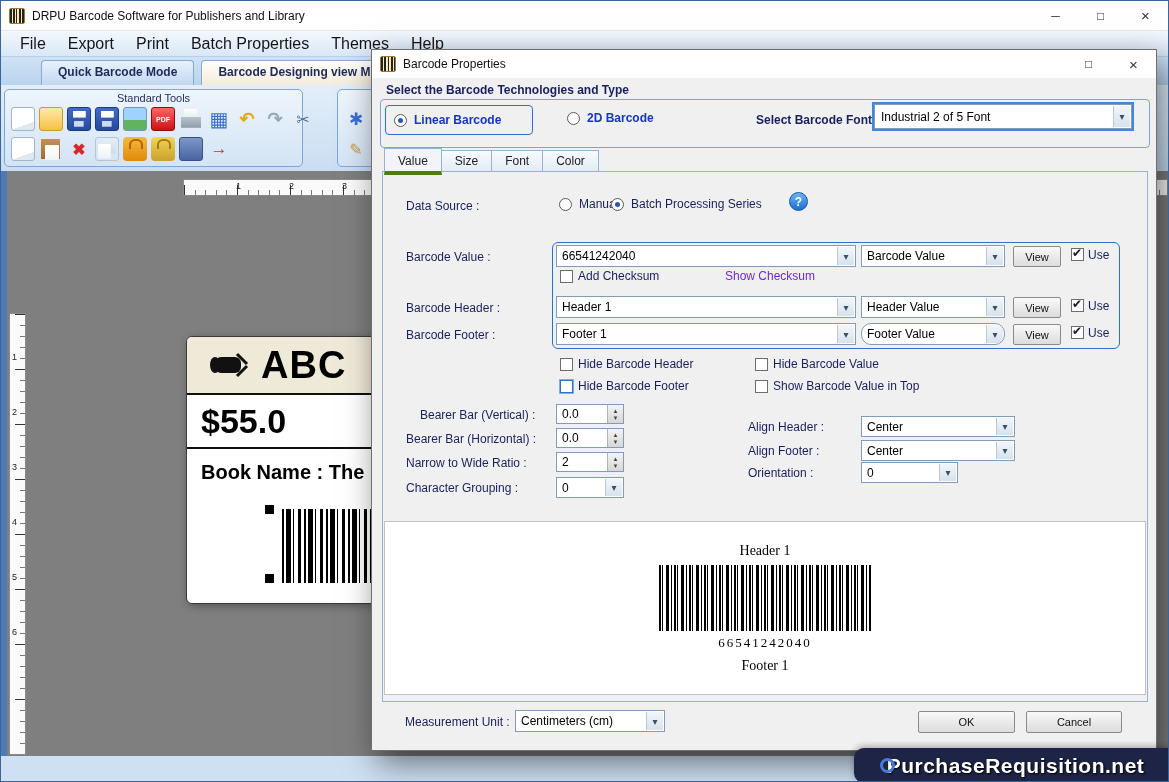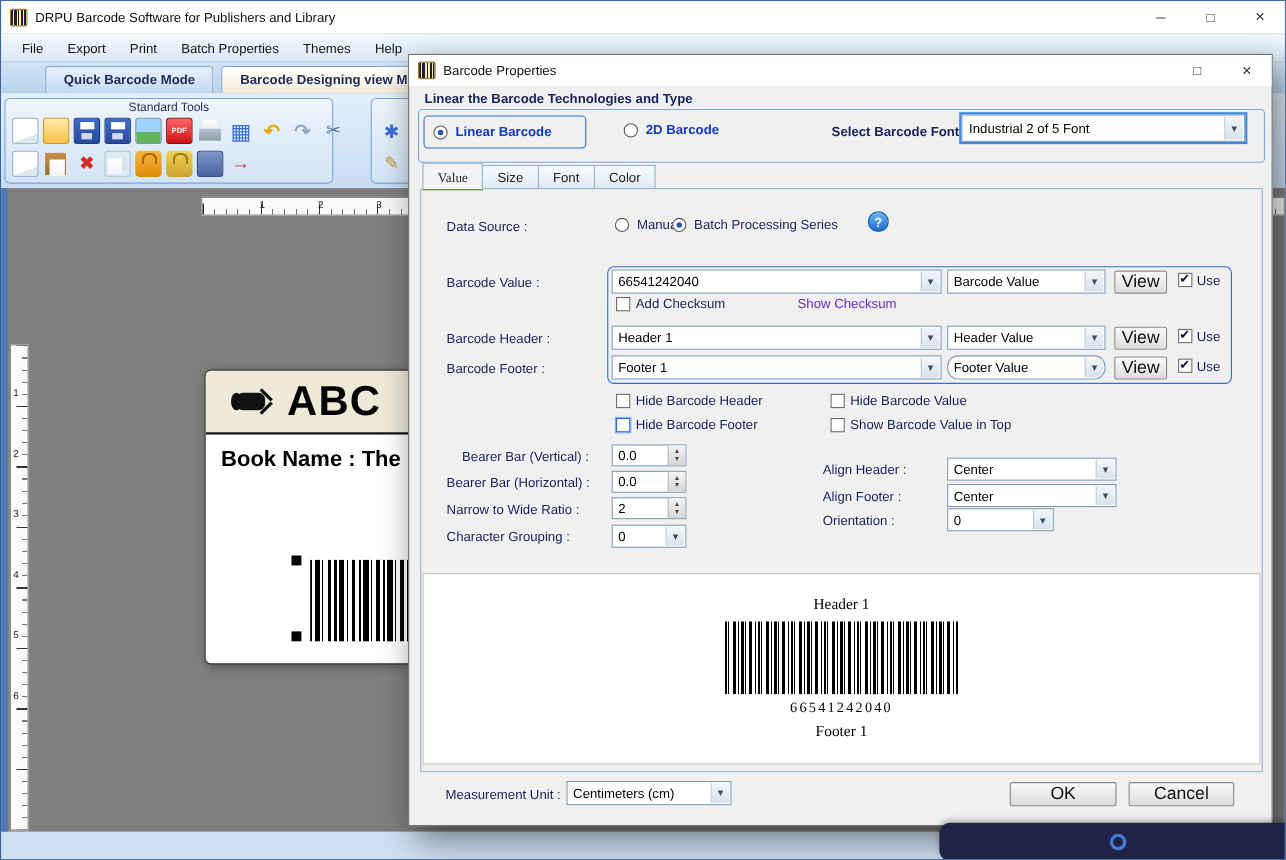--- a/index.html
+++ b/index.html
@@ -8,21 +8,21 @@
   .app { position:relative; width:1169px; height:782px; background:#cfe0f3; overflow:hidden; border:1px solid #39659e; }
 
   
   .titlebar { position:absolute; left:0; top:0; width:100%; height:30px; background:#fff; display:flex; align-items:center; gap:7px; padding-left:8px; font-size:12px; color:#111; border-bottom:1px solid #e6e6e6; }
   .app-icon { width:16px; height:16px; flex:none; border-radius:2px; border:1px solid #9a7a30;
     background: linear-gradient(90deg,#222 0 2px,#f7e9b0 2px 3px,#222 3px 5px,#f7e9b0 5px 6px,#222 6px 7px,#f7e9b0 7px 9px,#222 9px 11px,#f7e9b0 11px 12px,#222 12px 14px,#f7e9b0 14px 16px); }
   .win-controls { margin-left:auto; display:flex; height:30px; }
   .win-btn { width:45px; height:30px; display:flex; align-items:center; justify-content:center; font-size:12px; color:#333; }
 
   .menubar { position:absolute; left:0; top:30px; width:100%; height:26px; background:linear-gradient(#f3f8fd,#d9e7f7); border-bottom:1px solid #b8cfe8; display:flex; align-items:center; padding-left:8px; }
-  .menu-item { padding:4px 11px; font-size:12px; color:#151515; }
+  .menu-item { padding:4px 11px; font-size:16px; color:#151515; }
 
   .modetabs { position:absolute; left:0; top:56px; width:100%; height:28px; background:linear-gradient(#cfe2f6,#b9d3ee); display:flex; align-items:flex-end; padding-left:40px; gap:7px; }
   .mode-tab { height:25px; padding:4px 16px; font-size:12px; font-weight:bold; color:#1e2a5a; background:linear-gradient(#e8f1fb,#c2d8f0); border:1px solid #86a9cd; border-bottom:none; border-radius:4px 4px 0 0; white-space:nowrap; overflow:hidden; }
   .mode-tab.active { background:linear-gradient(#fffefb,#f3ecd9); }
 
   .toolbar-strip { position:absolute; left:0; top:84px; width:100%; height:86px; background:linear-gradient(#e3eefa,#c9ddf2); }
   .tool-group { position:absolute; top:4px; height:78px; border:1px solid #7da7d8; border-radius:5px; background:linear-gradient(#eef5fc,#d3e4f5); }
   .tg-title { position:absolute; top:2px; width:100%; text-align:center; font-size:11px; color:#1e2a5a; }
   .tg-row { position:absolute; left:6px; display:flex; gap:4px; }
   .ico { width:24px; height:24px; border-radius:3px; display:flex; align-items:center; justify-content:center; font-size:15px; background-repeat:no-repeat; }
@@ -82,26 +82,26 @@
   .radio.sel::after { content:""; position:absolute; inset:3px; background:#2456b8; border-radius:50%; }
   .radio-strong { font-size:12px; font-weight:bold; color:#1437c4; white-space:nowrap; }
   .row-flex { position:absolute; display:flex; align-items:center; gap:7px; }
   .flabel { font-size:12px; font-weight:bold; color:#18205e; white-space:nowrap; }
   .font-combo { position:absolute; left:502px; top:54px; width:258px; height:25px; background:#fff; border:1px solid #7f9db9; box-shadow:0 0 0 2px #3f87e0; font-size:12px; display:flex; align-items:center; padding:0 22px 0 6px; }
   .font-combo::after, .combo::after { content:"▾"; position:absolute; right:1px; top:1px; bottom:1px; width:16px; display:flex; align-items:center; justify-content:center; background:linear-gradient(#f2f6fa,#d8e2ec); border-left:1px solid #b9c7d6; color:#3c5064; font-size:10px; }
 
   .tabs { position:absolute; left:12px; top:100px; display:flex; }
   .tab { padding:3px 13px; font-size:12px; color:#222; background:linear-gradient(#f8fbfe,#dfe9f3); border:1px solid #98b3cf; border-left:none; }
   .tab:first-child { border-left:1px solid #98b3cf; }
-  .tab.active { background:#f2f4f7; margin-top:-2px; padding-top:5px; border-bottom:1px solid #4d7c0f; position:relative; z-index:2;font-family:Liberation Serif, serif; }
+  .tab.active { background:#f2f4f7; margin-top:-2px; padding-top:5px; border-bottom:4px solid #4d7c0f; position:relative; z-index:2; }
   .panel { position:absolute; left:10px; top:121px; width:766px; height:531px; border:1px solid #98b3cf; background:#f0f0f0; }
 
   .flabel2 { position:absolute; font-size:12px; color:#18205e; white-space:nowrap; }
   .combo { position:absolute; height:22px; background:#fff; border:1px solid #7f9db9; font-size:12px; display:flex; align-items:center; padding:0 20px 0 5px; white-space:nowrap; overflow:hidden; }
-  .btn { position:absolute; height:21px; background:linear-gradient(#f9f9f9,#dcdcdc); border:1px solid #8a8a8a; border-radius:2px; font-size:16px; display:flex; align-items:center; justify-content:center; color:#111; }
+  .btn { position:absolute; height:21px; background:linear-gradient(#f9f9f9,#dcdcdc); border:1px solid #8a8a8a; border-radius:2px; font-size:11px; display:flex; align-items:center; justify-content:center; color:#111; }
   .cb { position:absolute; width:13px; height:13px; background:#fff; border:1px solid #6d6d6d; }
   .cb.checked::after { content:"✔"; position:absolute; left:0; top:-3px; font-size:12px; color:#14143c; }
   .cb.focus { border-color:#2f6fd0; box-shadow:0 0 0 1px #7fb0ea; }
   .link { position:absolute; font-size:12px; color:#6d28d9; }
   .spin { position:absolute; height:20px; background:#fff; border:1px solid #7f9db9; font-size:12px; display:flex; align-items:center; padding-left:5px; }
   .spin::after { content:"▴\A▾"; white-space:pre; line-height:7px; font-size:7px; position:absolute; right:0; top:0; bottom:0; width:15px; background:linear-gradient(#f4f4f4,#d6d6d6); border-left:1px solid #aab4be; display:flex; align-items:center; justify-content:center; color:#444; }
   .val-outline { position:absolute; left:169px; top:70px; width:568px; height:107px; border:1px solid #2f6fd0; border-radius:6px; pointer-events:none; }
   .help { position:absolute; left:406px; top:20px; width:19px; height:19px; border-radius:50%; background:linear-gradient(#6fb3f2,#1d6fd2); border:1px solid #1257a8; color:#fff; font-size:12px; font-weight:bold; display:flex; align-items:center; justify-content:center; }
 
   .preview { position:absolute; left:1px; top:349px; width:762px; height:174px; background:#fff; border:1px solid #c2c2c2; display:flex; flex-direction:column; align-items:center; justify-content:center; font-family:"Liberation Serif", serif; color:#000; }
@@ -200,38 +200,39 @@
 
     <div class="design-label">
       <div class="dl-head">
         <svg width="44" height="26" viewBox="0 0 44 26">
           <ellipse cx="8" cy="13" rx="5" ry="8" fill="#111"></ellipse>
           <rect x="8" y="5" width="26" height="16" rx="6" fill="#111"></rect>
           <path d="M30 2 L40 12 M30 24 L40 14" stroke="#111" stroke-width="3" fill="none"></path>
         </svg>
         <span class="dl-title">ABC</span>
       </div>
+      <div class="dl-price">$55.0</div>
       <div class="dl-book">Book Name : The</div>
       <div class="dl-bar"></div>
       <span class="dl-sq" style="top:168px;"></span>
       <span class="dl-sq" style="top:237px;"></span>
     </div>
   </div>
 
   <div class="dialog">
     <div class="dlg-titlebar">
       <span class="dlg-icon"></span>
       <span>Barcode Properties</span>
       <div class="dlg-controls">
         <span class="dlg-btn">□</span>
         <span class="dlg-btn" style="font-size:15px;">×</span>
       </div>
     </div>
 
-    <div class="dlg-header">Linear the Barcode Technologies and Type</div>
+    <div class="dlg-header">Select the Barcode Technologies and Type</div>
     <div class="tech-box"></div>
 
     <div class="focus-box">
       <span class="radio sel"></span>
       <span class="radio-strong">Linear Barcode</span>
     </div>
     <div class="row-flex" style="left:195px; top:61px;">
       <span class="radio"></span>
       <span class="radio-strong">2D Barcode</span>
     </div>
@@ -355,15 +356,16 @@
     <span class="flabel2" style="left:33px; top:665px;">Measurement Unit :</span>
     <div class="combo" style="left:143px; top:660px; width:150px;">
       <span>Centimeters (cm)</span>
     </div>
     <button class="btn" style="left:546px; top:661px; width:97px; height:22px;">OK</button>
     <button class="btn" style="left:654px; top:661px; width:96px; height:22px;">Cancel</button>
   </div>
 
   <div class="watermark">
     <span class="wm-mag"></span>
+    <span class="wm-text">PurchaseRequisition.net</span>
   </div>
 
 </div>
 
 </body></html>

